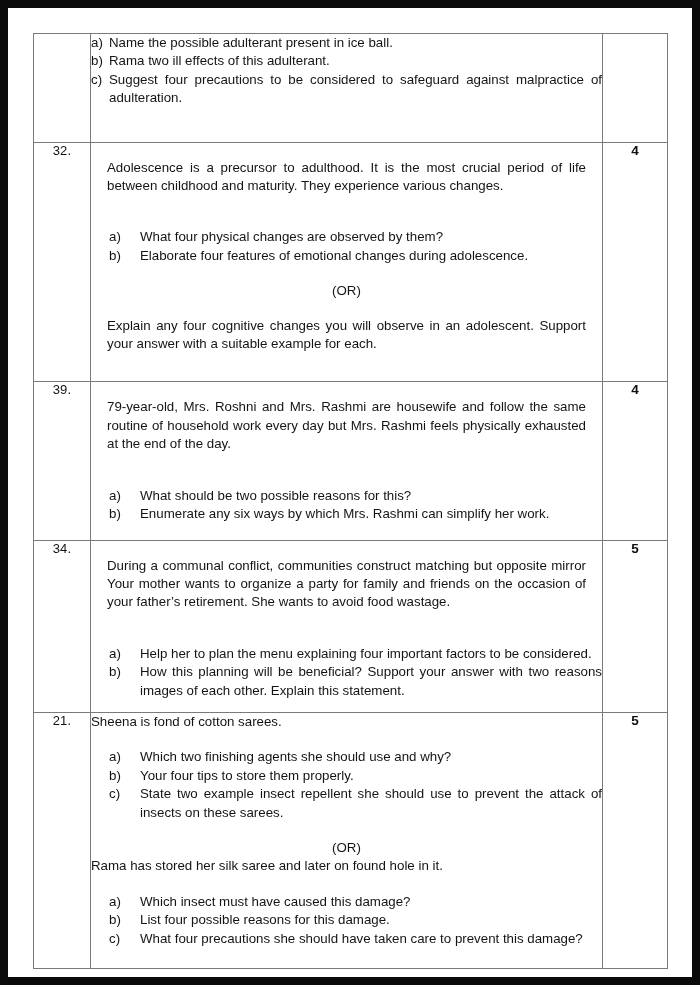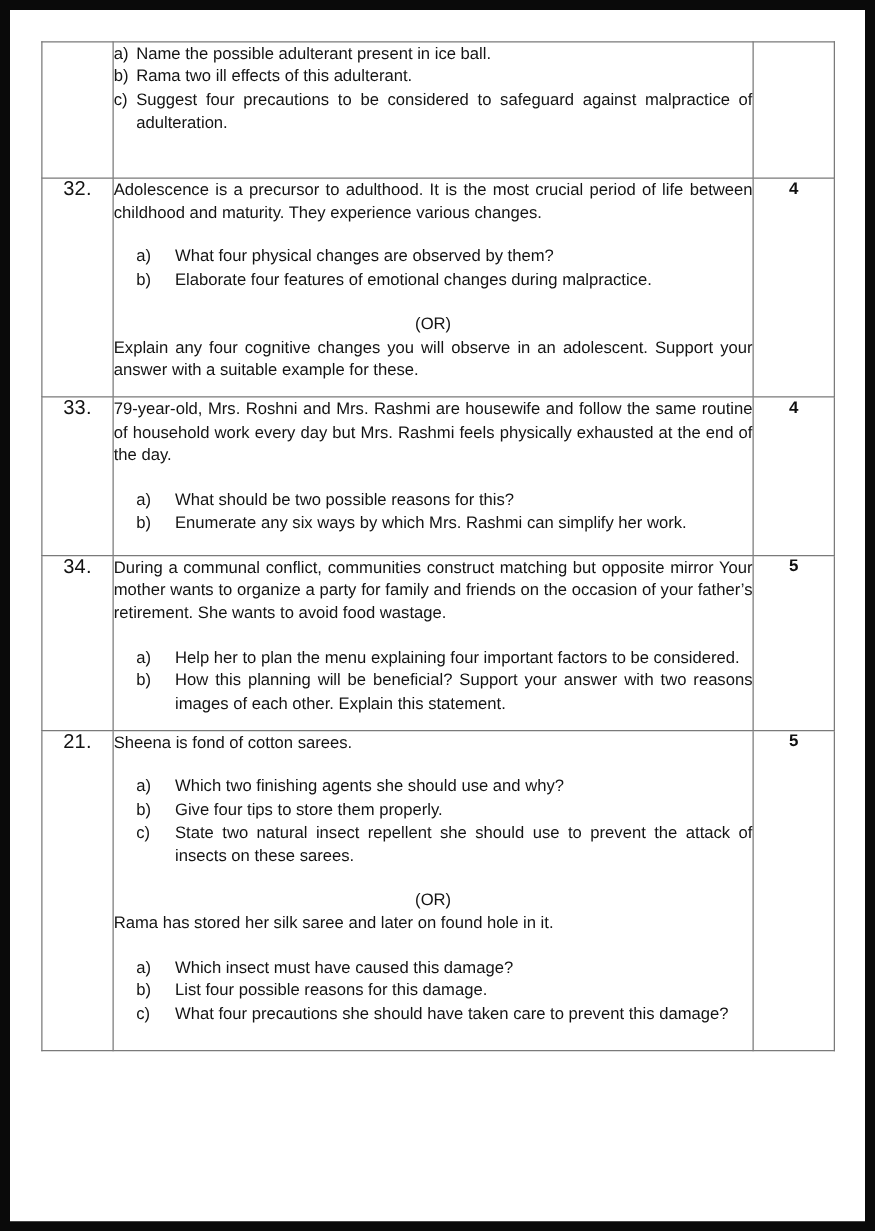--- a/index.html
+++ b/index.html
@@ -41,42 +41,42 @@
     vertical-align: top;
     padding: 0;
     background: #ffffff;
   }
   .col-num { width: 57px; }
   .col-body { width: 512px; }
   .col-marks { width: 65px; }
 
   .num-cell {
     text-align: center;
-    font-size: 16px;
+    font-size: 13px;
     color: #121212;
     padding-top: 12px;
     letter-spacing: 0.2px;
   }
   .marks-cell {
     text-align: center;
     font-size: 13.5px;
     font-weight: bold;
     color: #101010;
     padding-top: 12px;
   }
   .body-cell {
     padding: 10px 10px 12px 10px;
     font-size: 13.3px;
     line-height: 18.4px;
     color: #141414;
   }
   .para {
     text-align: justify;
     text-justify: inter-word;
-    margin: 0;
+    margin: 16px;
   }
   .para-plain {
     text-align: left;
     margin: 0;
   }
   .gap {
     height: 17px;
   }
   .or-line {
     text-align: center;
@@ -161,33 +161,33 @@
           <td class="body-cell">
             <p class="para">Adolescence is a precursor to adulthood. It is the most crucial period of life between childhood and maturity. They experience various changes.</p>
             <div class="gap"></div>
             <ul class="list-wide">
               <li class="nojust">
                 <span class="marker">a)</span>
                 <span>What four physical changes are observed by them?</span>
               </li>
               <li class="nojust">
                 <span class="marker">b)</span>
-                <span>Elaborate four features of emotional changes during malpractice.</span>
+                <span>Elaborate four features of emotional changes during adolescence.</span>
               </li>
             </ul>
             <div class="gap"></div>
             <p class="or-line">(OR)</p>
-            <p class="para">Explain any four cognitive changes you will observe in an adolescent. Support your answer with a suitable example for these.</p>
+            <p class="para">Explain any four cognitive changes you will observe in an adolescent. Support your answer with a suitable example for each.</p>
             <div style="height:12px"></div>
           </td>
           <td class="marks-cell">4</td>
         </tr>
 
         <tr>
-          <td class="num-cell">33.</td>
+          <td class="num-cell">39.</td>
           <td class="body-cell">
             <p class="para">79-year-old, Mrs. Roshni and Mrs. Rashmi are housewife and follow the same routine of household work every day but Mrs. Rashmi feels physically exhausted at the end of the day.</p>
             <div class="gap"></div>
             <ul class="list-wide">
               <li class="nojust">
                 <span class="marker">a)</span>
                 <span>What should be two possible reasons for this?</span>
               </li>
               <li>
                 <span class="marker">b)</span>
@@ -224,25 +224,25 @@
           <td class="body-cell">
             <p class="para-plain">Sheena is fond of cotton sarees.</p>
             <div class="gap"></div>
             <ul class="list-wide">
               <li class="nojust">
                 <span class="marker">a)</span>
                 <span>Which two finishing agents she should use and why?</span>
               </li>
               <li class="nojust">
                 <span class="marker">b)</span>
-                <span>Give four tips to store them properly.</span>
+                <span>Your four tips to store them properly.</span>
               </li>
               <li>
                 <span class="marker">c)</span>
-                <span>State two natural insect repellent she should use to prevent the attack of insects on these sarees.</span>
+                <span>State two example insect repellent she should use to prevent the attack of insects on these sarees.</span>
               </li>
             </ul>
             <div class="gap"></div>
             <p class="or-line">(OR)</p>
             <p class="para-plain">Rama has stored her silk saree and later on found hole in it.</p>
             <div class="gap"></div>
             <ul class="list-wide">
               <li class="nojust">
                 <span class="marker">a)</span>
                 <span>Which insect must have caused this damage?</span>

